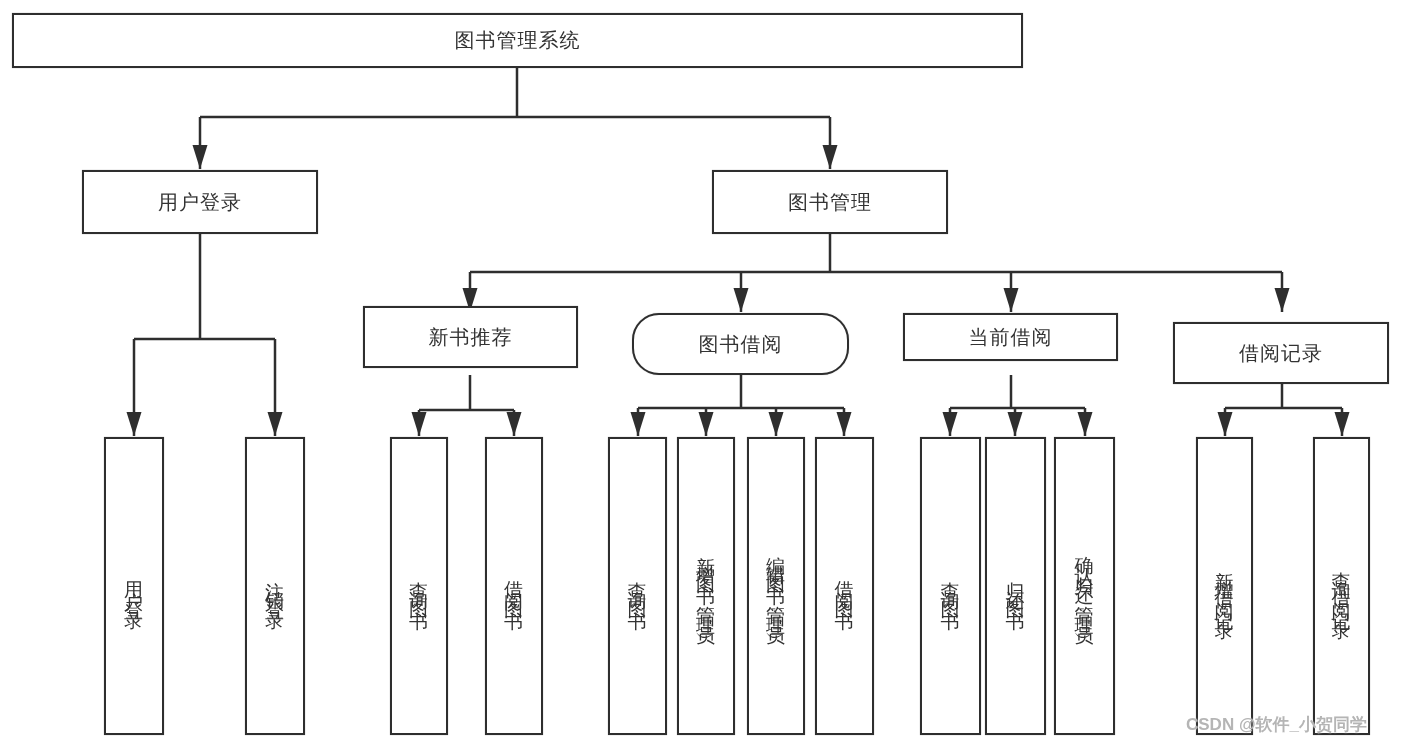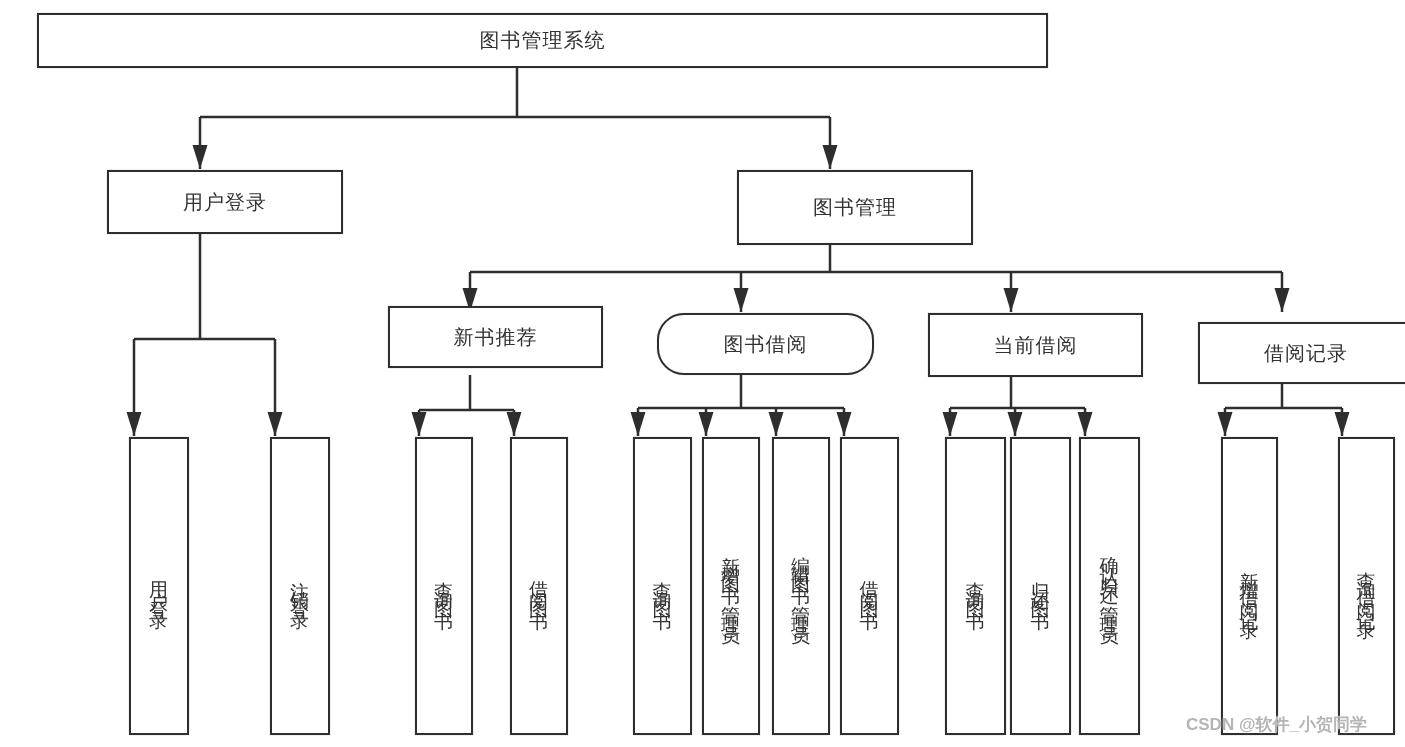--- a/index.html
+++ b/index.html
@@ -19,21 +19,20 @@
   .box {
     position: absolute;
     background: #ffffff;
     border: 2px solid #2e2e2e;
     box-shadow: 0 0 1px rgba(0,0,0,0.35);
     display: flex;
     align-items: center;
     justify-content: center;
     box-sizing: border-box;
     color: #333333;
-    margin-left: 25px;
   }
   .box.h { font-size: 20px; letter-spacing: 1px; }
   .box.v { font-size: 19px; }
   .vlabel {
     writing-mode: vertical-rl;
     text-orientation: mixed;
     letter-spacing: 10px;
     line-height: 1;
     font-size: 19px;
     color: #333333;
@@ -95,25 +94,25 @@
 
       <path d="M1282,375 V408 M1225,408 H1342"></path>
       <path d="M1225,408 V436" marker-end="url(#arw)"></path>
       <path d="M1342,408 V436" marker-end="url(#arw)"></path>
     </g>
   </svg>
 
   <div class="box h" style="left:12px; top:13px; width:1011px; height:55px;">图书管理系统</div>
 
   <div class="box h" style="left:82px; top:170px; width:236px; height:64px;">用户登录</div>
-  <div class="box h" style="left:712px; top:170px; width:236px; height:75px;">图书管理</div>
+  <div class="box h" style="left:712px; top:170px; width:236px; height:64px;">图书管理</div>
 
   <div class="box h" style="left:363px; top:306px; width:215px; height:62px;">新书推荐</div>
   <div class="box h" style="left:632px; top:313px; width:217px; height:62px;border-radius:27px;">图书借阅</div>
-  <div class="box h" style="left:903px; top:313px; width:215px; height:64px;">当前借阅</div>
+  <div class="box h" style="left:903px; top:313px; width:215px; height:48px;">当前借阅</div>
   <div class="box h" style="left:1173px; top:322px; width:216px; height:62px;">借阅记录</div>
 
   <div class="box v" style="left:104px; top:437px; width:60px; height:298px;">
     <span class="vlabel">用户登录</span>
   </div>
   <div class="box v" style="left:245px; top:437px; width:60px; height:298px;">
     <span class="vlabel">注销登录</span>
   </div>
 
   <div class="box v" style="left:390px; top:437px; width:58px; height:298px;">

